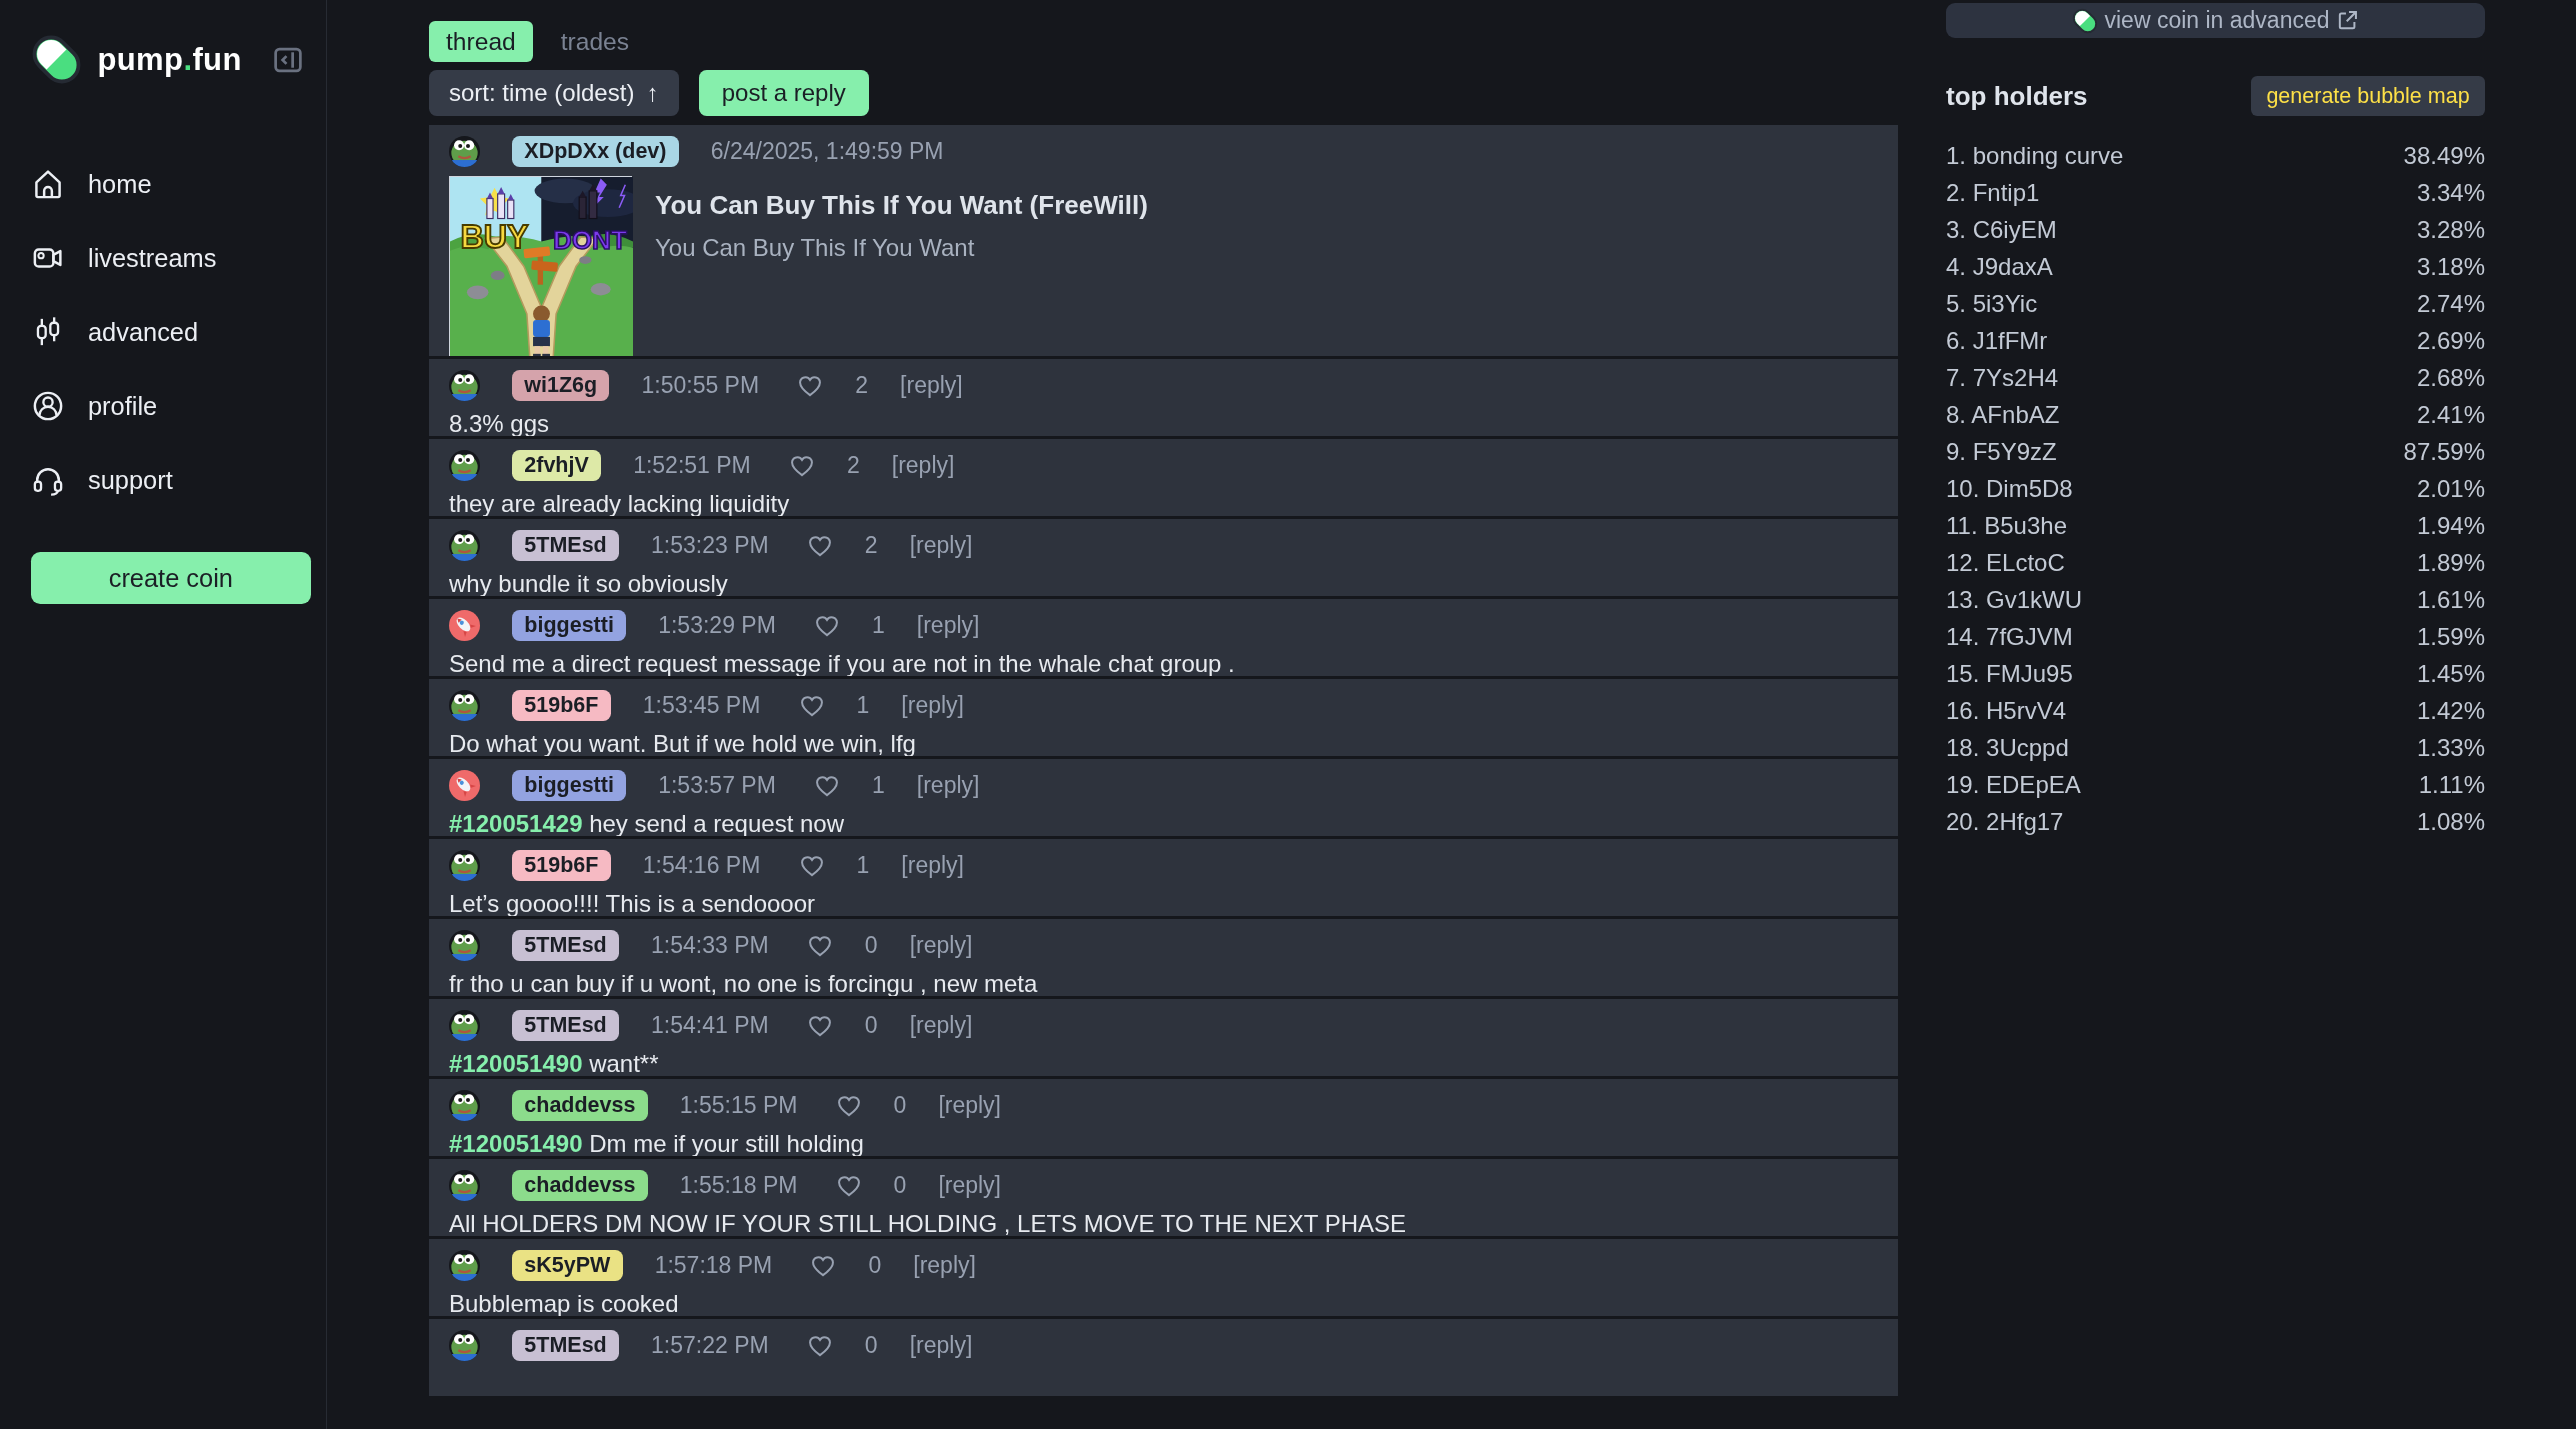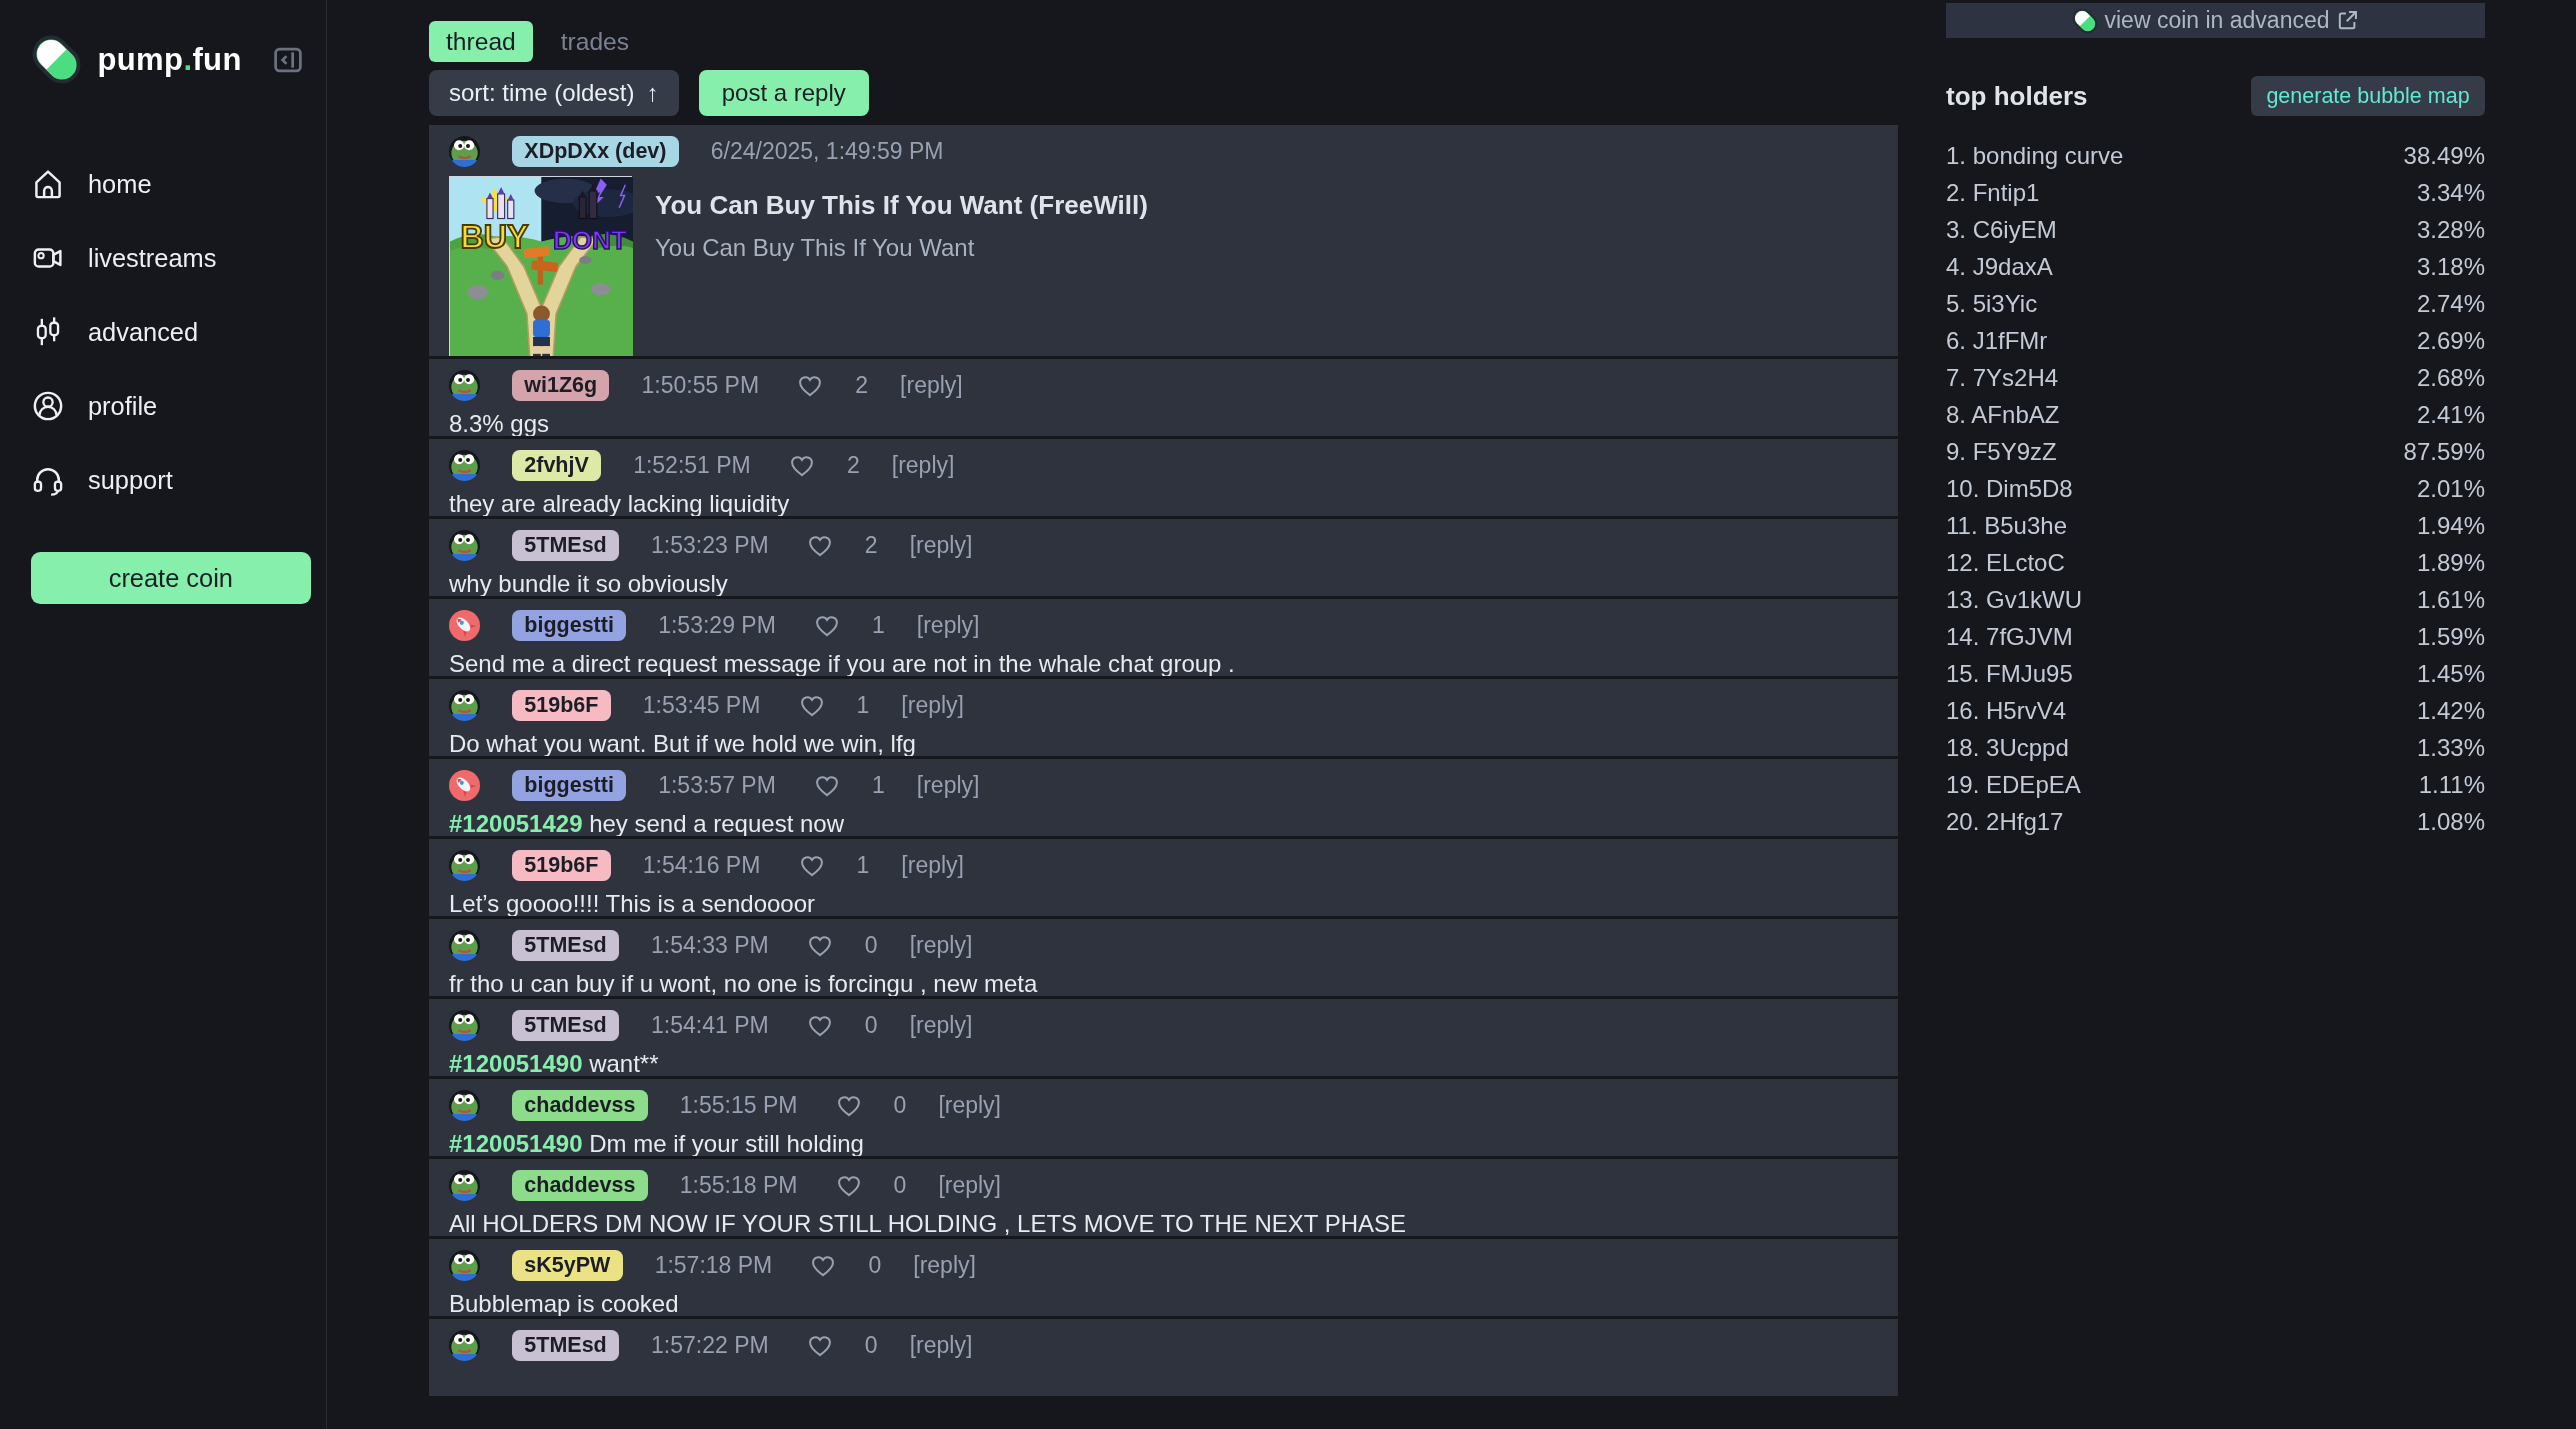--- a/index.html
+++ b/index.html
@@ -72,31 +72,31 @@
   .avatar-frog .av-frog { display:block; }
   .avatar-rocket .av-rocket { display:block; }
   .dev-body { display:flex; gap:23px; margin-top:9.2px; }
   .post-image { width:183px; height:183px; flex:none; border:1.5px solid #cfd5de; }
   .dev-texts { padding-top:14px; }
   .dev-title { font-size:26px; font-weight:bold; color:#dfe4eb; }
   .dev-subtitle { font-size:24px; color:#a9b2c0; margin-top:12.3px; }
   
   .right-panel { width:539px; min-width:539px; margin-left:48px; padding-top:3.1px; }
   .view-coin-btn {
-    width:100%; height:35px; border:none; border-radius:0;
+    width:100%; height:35px; border:none; border-radius:9px;
     background:#2d3340; color:#aeb7c6; font-size:23px;
     font-family:"Liberation Sans", sans-serif; cursor:pointer;
     display:flex; align-items:center; justify-content:center; gap:6px;
   }
   .pill-icon-sm { width:26px; height:26px; }
   .extlink-icon { width:23px; height:23px; color:#aeb7c6; }
   .holders-header { display:flex; align-items:center; justify-content:space-between; margin-top:38px; }
   .holders-title { font-size:26px; font-weight:bold; color:#dfe4eb; }
   .bubble-btn {
-    background:#353b47; color:#5eead4; font-size:21.5px;
+    background:#353b47; color:#fde047; font-size:21.5px;
     padding:7.7px 15.4px; border-radius:6.2px; border:none;
     font-family:"Liberation Sans", sans-serif; cursor:pointer;text-align:right;
   }
   .holders-list { list-style:none; margin-top:21.5px; }
   .holder-row { display:flex; justify-content:space-between; height:37px; align-items:center; cursor:pointer; }
   .h-name, .h-pct { font-size:24px; color:#c3cad5; }
 </style>
 </head>
 <body>
 

